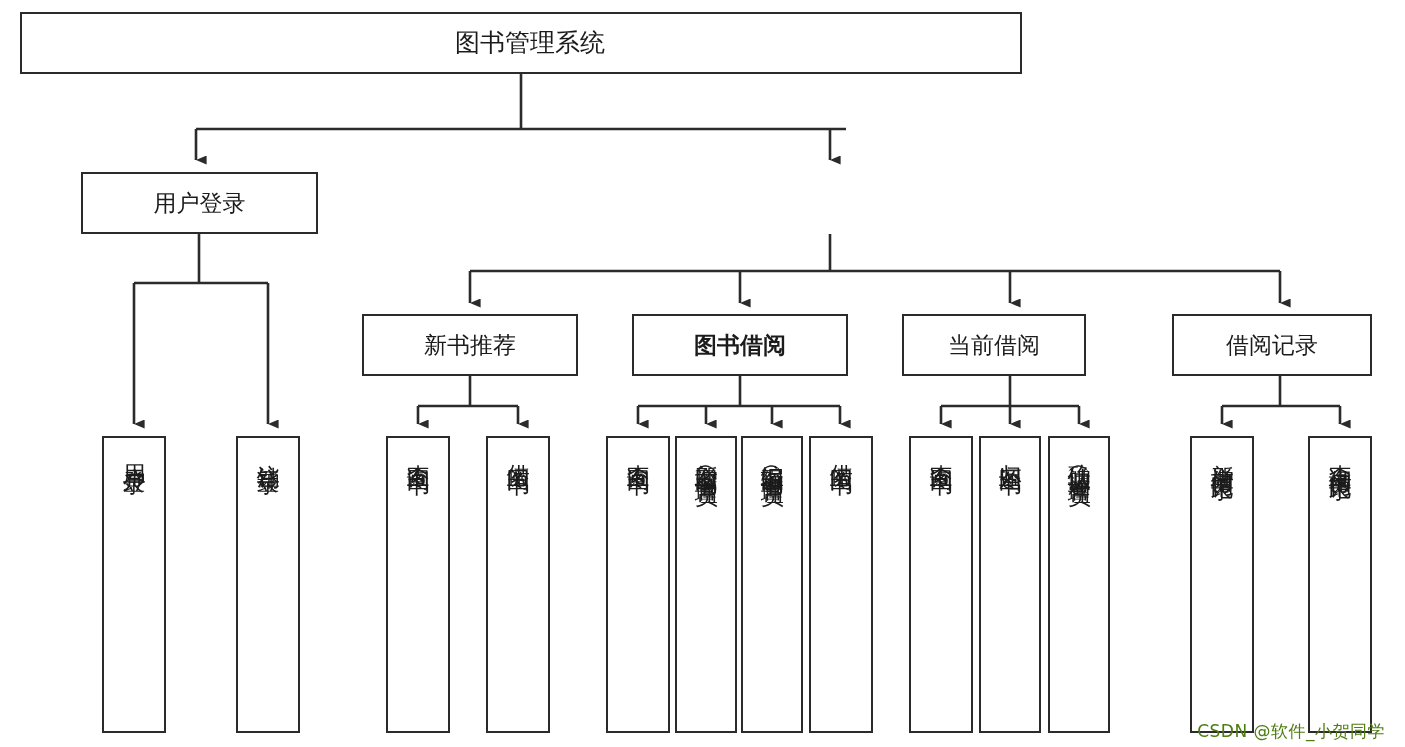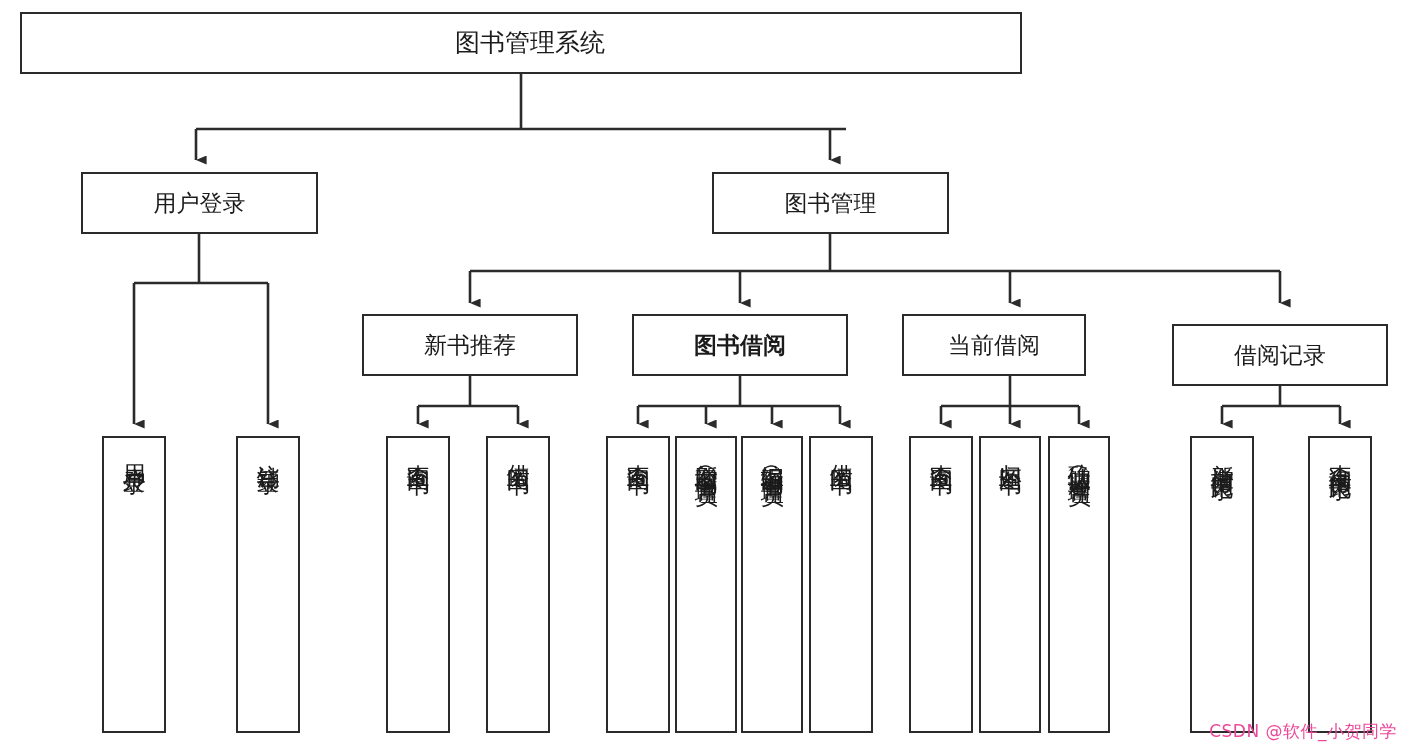--- a/index.html
+++ b/index.html
@@ -63,24 +63,24 @@
     text-orientation: upright;
     font-size: 23px;
     letter-spacing: 3px;
     line-height: 1.1;
     white-space: nowrap;
     text-align: start;
   }
   
   #watermark {
     position: absolute;
-    right: 8px;
+    right: 20px;
     bottom: 4px;
     font-size: 17px;
-    color: #ec4899;
+    color: #4d7c0f;
     white-space: nowrap;
     letter-spacing: 0.5px;
     font-family: "DejaVu Sans", "Liberation Sans", sans-serif;
   }
 </style>
 </head>
 <body>
 
 <div id="diagram-root">
 
@@ -135,37 +135,34 @@
   </svg>
 
   <div class="node level-root" style="left:20px; top:12px; width:1002px; height:62px;padding-left:18px;">
     <span class="node-label">图书管理系统</span>
   </div>
 
   <div class="node level-h" style="left:81px; top:172px; width:237px; height:62px;">
     <span class="node-label">用户登录</span>
   </div>
 
-  <div class="node level-h" style="left:712px; top:172px; width:237px; height:62px;">
-    <span class="node-label">图书管理</span>
-  </div>
 
   <div class="node level-h" style="left:362px; top:314px; width:216px; height:62px;">
     <span class="node-label">新书推荐</span>
   </div>
 
   <div class="node level-h" style="left:632px; top:314px; width:216px; height:62px;font-weight:bold;">
     <span class="node-label">图书借阅</span>
   </div>
 
   <div class="node level-h" style="left:902px; top:314px; width:184px; height:62px;">
     <span class="node-label">当前借阅</span>
   </div>
 
-  <div class="node level-h" style="left:1172px; top:324px; width:216px; height:62px;">
+  <div class="node level-h" style="left:1172px; top:314px; width:200px; height:62px;">
     <span class="node-label">借阅记录</span>
   </div>
 
   <div class="node leaf" style="left:102px; top:436px; width:64px; height:297px;">
     <span class="node-label">用户登录</span>
   </div>
 
   <div class="node leaf" style="left:236px; top:436px; width:64px; height:297px;">
     <span class="node-label">注销登录</span>
   </div>

